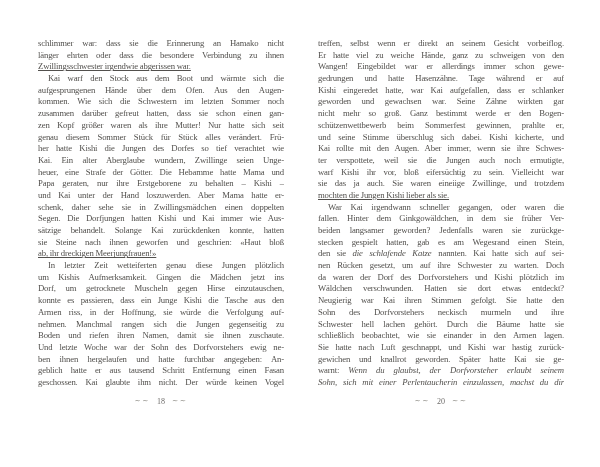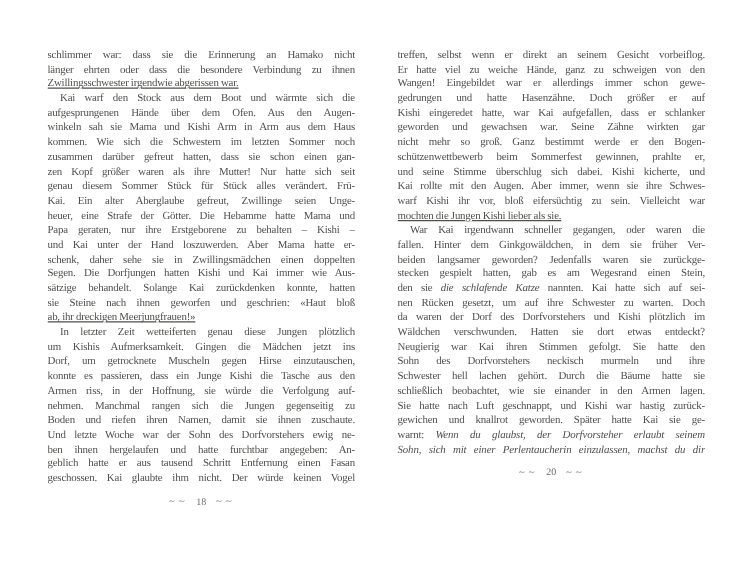--- a/index.html
+++ b/index.html
@@ -77,26 +77,26 @@
 
 <div class="spread">
 
   <div class="page page-left">
     <div class="page-text">
         <div class="line"><span>schlimmer war: dass sie die Erinnerung an Hamako nicht</span></div>
         <div class="line"><span>länger ehrten oder dass die besondere Verbindung zu ihnen</span></div>
         <div class="line end"><span>Zwillingsschwester irgendwie abgerissen war.</span></div>
         <div class="line indent"><span>Kai warf den Stock aus dem Boot und wärmte sich die</span></div>
         <div class="line"><span>aufgesprungenen Hände über dem Ofen. Aus den Augen-</span></div>
-        <div class="line"><span>winkeln sah sie Mama und Kishi Arm in Arm aus dem Haus</span></div>
         <div class="line"><span>kommen. Wie sich die Schwestern im letzten Sommer noch</span></div>
         <div class="line"><span>zusammen darüber gefreut hatten, dass sie schon einen gan-</span></div>
         <div class="line"><span>zen Kopf größer waren als ihre Mutter! Nur hatte sich seit</span></div>
         <div class="line"><span>genau diesem Sommer Stück für Stück alles verändert. Frü-</span></div>
-        <div class="line"><span>Kai. Ein alter Aberglaube gefreut, Zwillinge seien Unge-</span></div>
+        <div class="line"><span>her hatte Kishi die Jungen des Dorfes so tief verachtet wie</span></div>
+        <div class="line"><span>Kai. Ein alter Aberglaube wundern, Zwillinge seien Unge-</span></div>
         <div class="line"><span>heuer, eine Strafe der Götter. Die Hebamme hatte Mama und</span></div>
         <div class="line"><span>Papa geraten, nur ihre Erstgeborene zu behalten – Kishi –</span></div>
         <div class="line"><span>und Kai unter der Hand loszuwerden. Aber Mama hatte er-</span></div>
         <div class="line"><span>schenk, daher sehe sie in Zwillingsmädchen einen doppelten</span></div>
         <div class="line"><span>Segen. Die Dorfjungen hatten Kishi und Kai immer wie Aus-</span></div>
         <div class="line"><span>sätzige behandelt. Solange Kai zurückdenken konnte, hatten</span></div>
         <div class="line"><span>sie Steine nach ihnen geworfen und geschrien: «Haut bloß</span></div>
         <div class="line end"><span>ab, ihr dreckigen Meerjungfrauen!»</span></div>
         <div class="line indent"><span>In letzter Zeit wetteiferten genau diese Jungen plötzlich</span></div>
         <div class="line"><span>um Kishis Aufmerksamkeit. Gingen die Mädchen jetzt ins</span></div>
@@ -115,28 +115,30 @@
       <span class="page-number">18</span>
       <span class="wave-ornament">∼∼</span>
     </div>
   </div>
 
   <div class="page page-right">
     <div class="page-text">
         <div class="line"><span>treffen, selbst wenn er direkt an seinem Gesicht vorbeiflog.</span></div>
         <div class="line"><span>Er hatte viel zu weiche Hände, ganz zu schweigen von den</span></div>
         <div class="line"><span>Wangen! Eingebildet war er allerdings immer schon gewe-</span></div>
-        <div class="line"><span>gedrungen und hatte Hasenzähne. Doch größer er auf</span></div>
+        <div class="line"><span>gedrungen und hatte Hasenzähne. Tage während er auf</span></div>
         <div class="line"><span>Kishi eingeredet hatte, war Kai aufgefallen, dass er schlanker</span></div>
         <div class="line"><span>geworden und gewachsen war. Seine Zähne wirkten gar</span></div>
         <div class="line"><span>nicht mehr so groß. Ganz bestimmt werde er den Bogen-</span></div>
         <div class="line"><span>schützenwettbewerb beim Sommerfest gewinnen, prahlte er,</span></div>
         <div class="line"><span>und seine Stimme überschlug sich dabei. Kishi kicherte, und</span></div>
         <div class="line"><span>Kai rollte mit den Augen. Aber immer, wenn sie ihre Schwes-</span></div>
+        <div class="line"><span>ter verspottete, weil sie die Jungen auch noch ermutigte,</span></div>
         <div class="line"><span>warf Kishi ihr vor, bloß eifersüchtig zu sein. Vielleicht war</span></div>
+        <div class="line"><span>sie das ja auch. Sie waren eineiige Zwillinge, und trotzdem</span></div>
         <div class="line end"><span>mochten die Jungen Kishi lieber als sie.</span></div>
         <div class="line indent"><span>War Kai irgendwann schneller gegangen, oder waren die</span></div>
         <div class="line"><span>fallen. Hinter dem Ginkgowäldchen, in dem sie früher Ver-</span></div>
         <div class="line"><span>beiden langsamer geworden? Jedenfalls waren sie zurückge-</span></div>
         <div class="line"><span>stecken gespielt hatten, gab es am Wegesrand einen Stein,</span></div>
         <div class="line"><span>den sie </span><em>die schlafende Katze</em><span> nannten. Kai hatte sich auf sei-</span></div>
         <div class="line"><span>nen Rücken gesetzt, um auf ihre Schwester zu warten. Doch</span></div>
         <div class="line"><span>da waren der Dorf des Dorfvorstehers und Kishi plötzlich im</span></div>
         <div class="line"><span>Wäldchen verschwunden. Hatten sie dort etwas entdeckt?</span></div>
         <div class="line"><span>Neugierig war Kai ihren Stimmen gefolgt. Sie hatte den</span></div>

